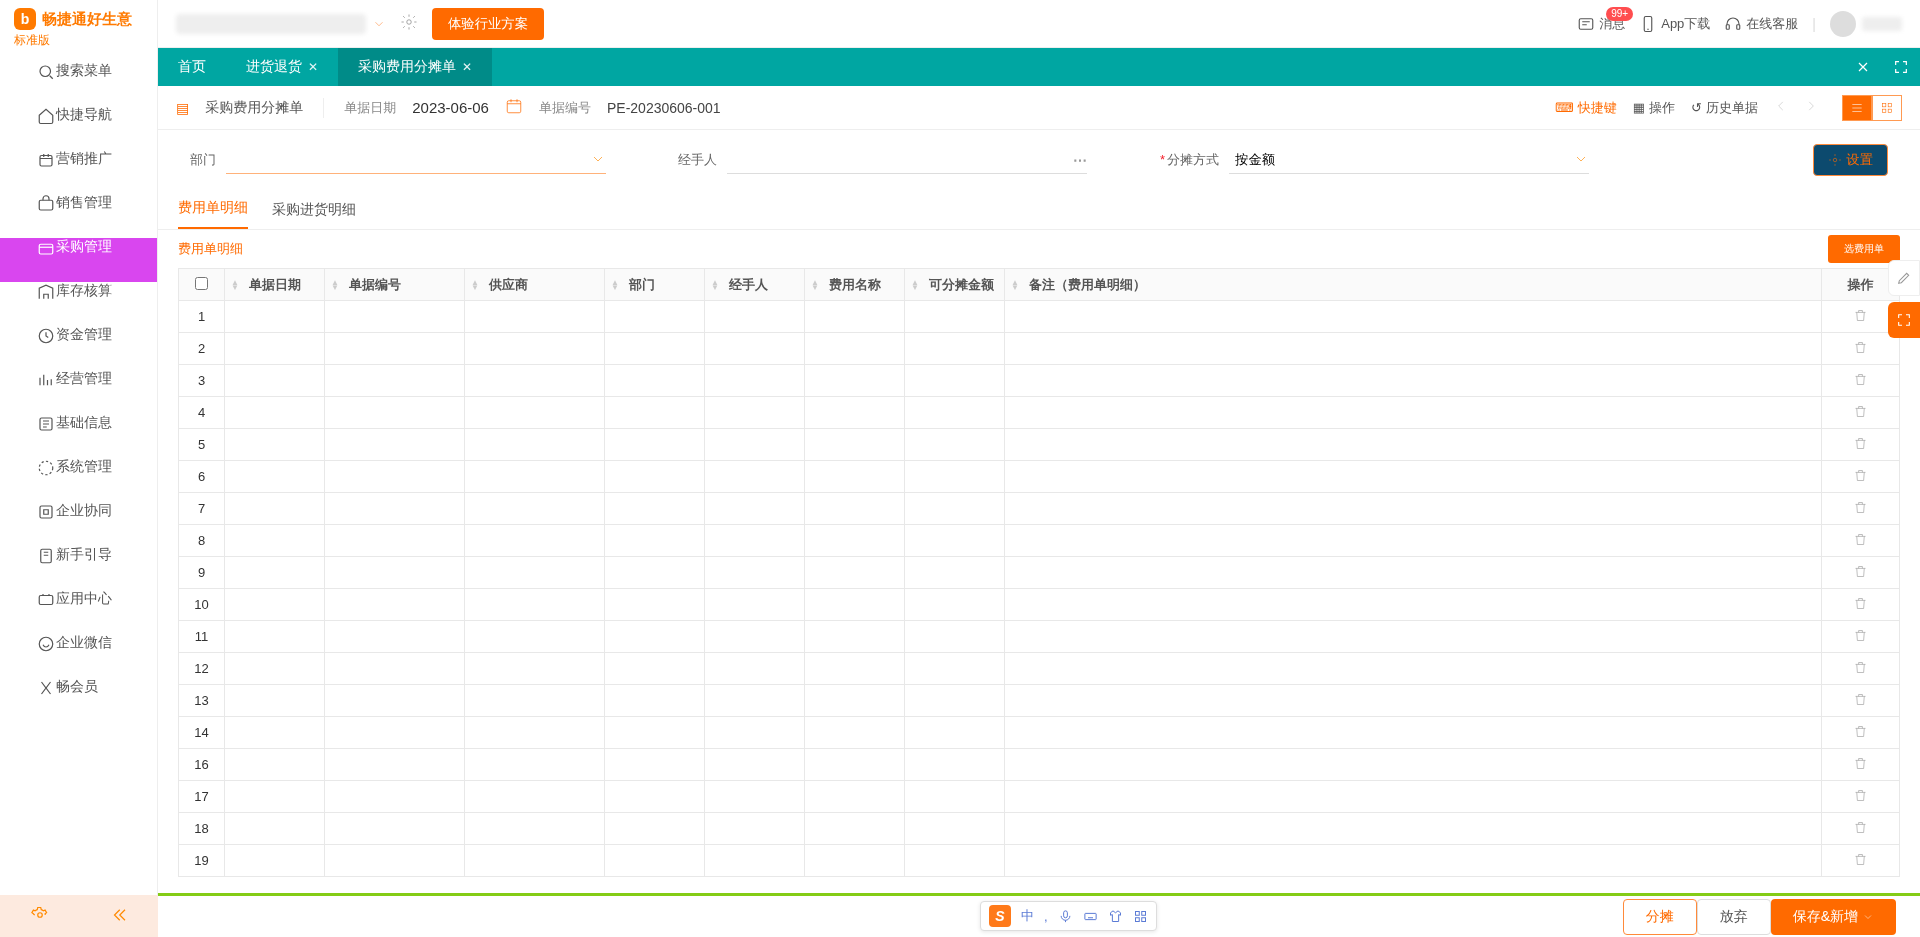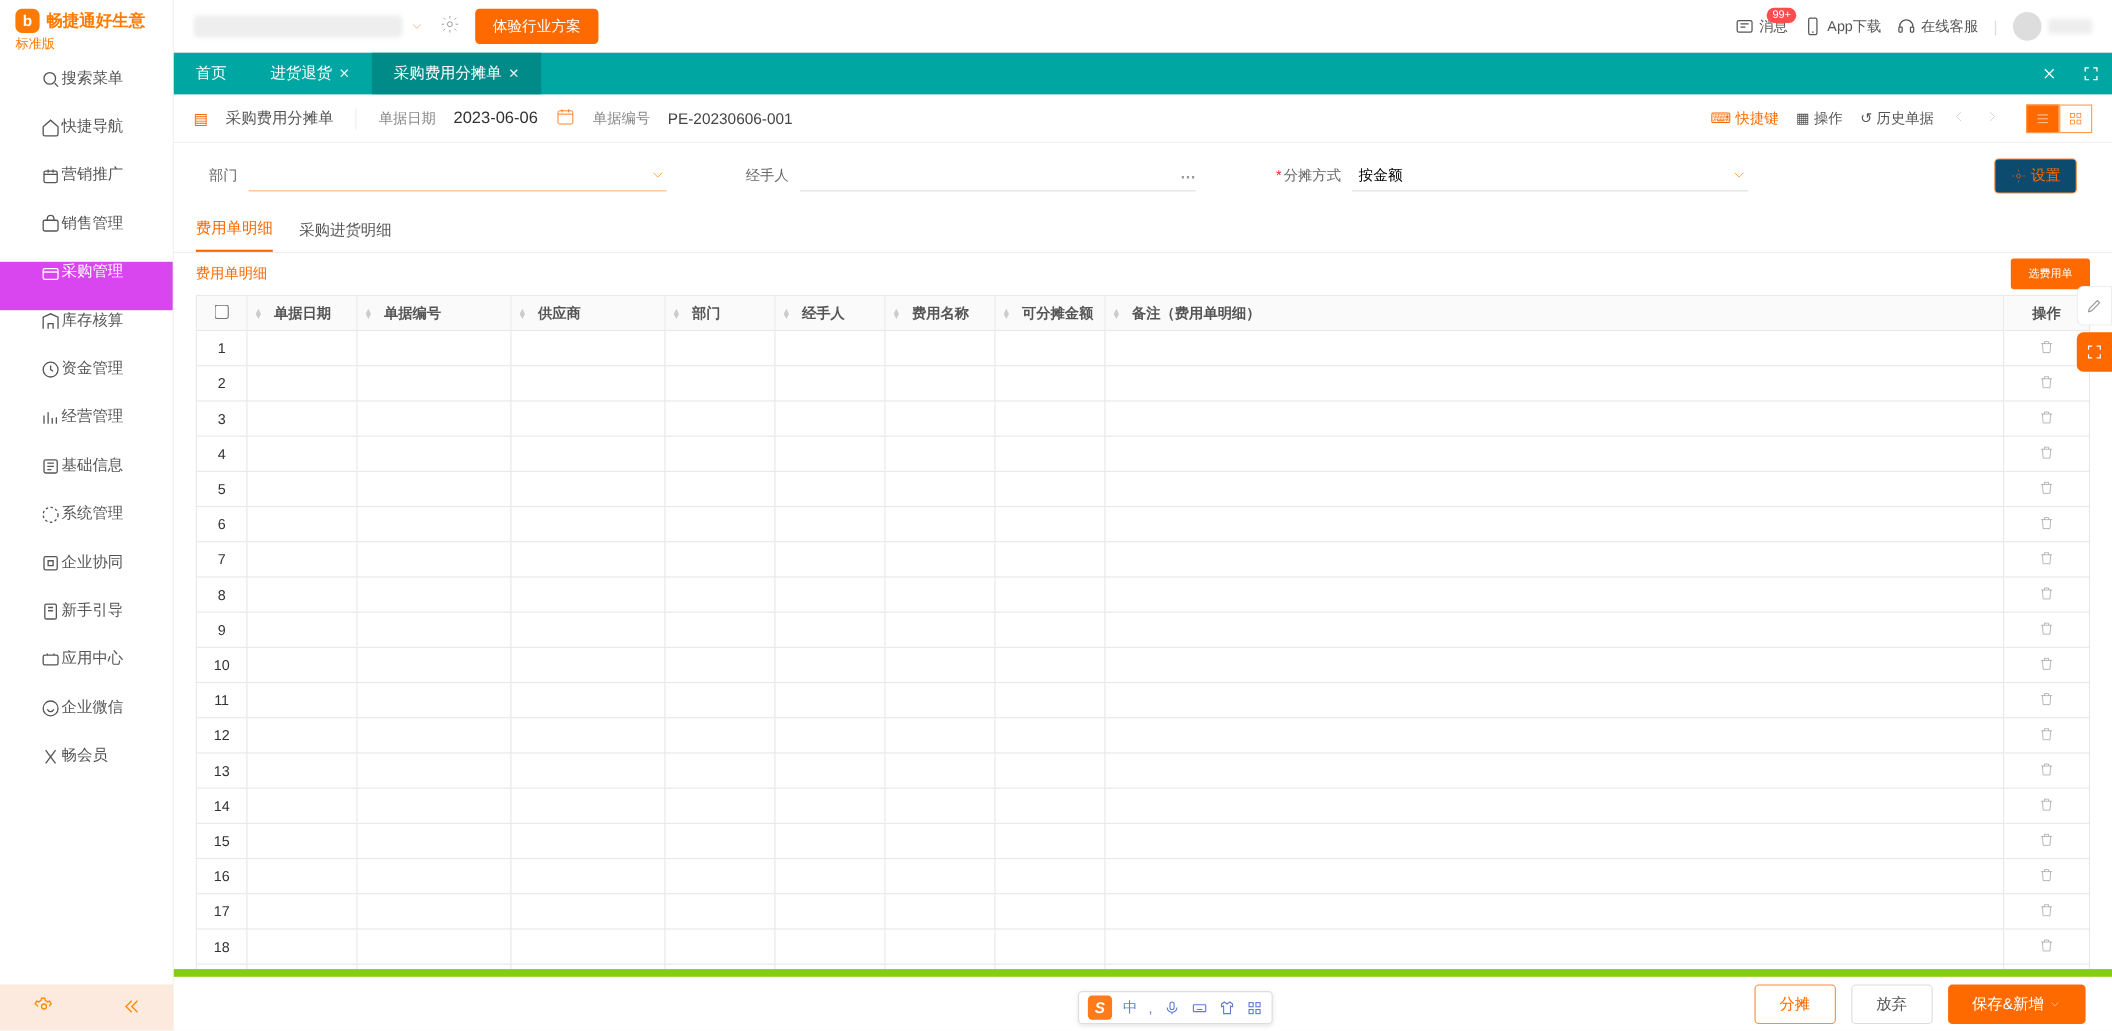--- a/index.html
+++ b/index.html
@@ -91,21 +91,21 @@
 table { width:100%; border-collapse:collapse; table-layout:fixed; }
 th,td { border:1px solid #e8e8e8; height:32px; font-size:13px; padding:0 8px; text-align:left; background:#fff; }
 th { background:#fafafa; color:#555; position:relative; }
 th .sort { position:absolute; left:6px; top:50%; transform:translateY(-50%); display:flex; flex-direction:column; line-height:5px; color:#ccc; font-size:8px; }
 th.idx, td.idx { width:46px; text-align:center; }
 th.op,  td.op  { width:78px; text-align:center; }
 td.op svg { width:15px; height:15px; stroke:#999; fill:none; cursor:pointer; }
 col.c-chk{width:46px}col.c-date{width:100px}col.c-no{width:140px}col.c-sup{width:140px}col.c-dep{width:100px}col.c-hand{width:100px}col.c-name{width:100px}col.c-amt{width:100px}col.c-op{width:78px}
 
 
-.footer { position:absolute; left:158px; bottom:0; right:0; height:56px; background:#fff; border-top:7px solid #84cc16; display:flex; align-items:center; justify-content:flex-end; gap:14px; padding:0 24px; }
+.footer { position:absolute; left:158px; bottom:0; right:0; height:44px; background:#fff; border-top:3px solid #84cc16; display:flex; align-items:center; justify-content:flex-end; padding:0 24px; }
 .btn { height:36px; padding:0 22px; border-radius:4px; cursor:pointer; font-size:14px; display:flex; align-items:center; gap:4px; }
 .btn-outline { border:1px solid #ff8a3a; color:#ff6a00; background:#fff; }
 .btn-plain   { border:1px solid #ddd; color:#555; background:#fff; }
 .btn-primary { border:none; background:#ff6a00; color:#fff; }
 .btn-primary svg{width:12px;height:12px;stroke:#fff;fill:none}
 
 
 .rail { position:absolute; right:0; top:260px; display:flex; flex-direction:column; gap:6px; }
 .rail .r { width:32px; height:36px; border-radius:6px 0 0 6px; display:flex; align-items:center; justify-content:center; cursor:pointer; }
 .rail .r svg { width:16px; height:16px; fill:none; stroke-width:1.6; }
@@ -652,34 +652,20 @@
             <td></td>
             <td></td>
             <td></td>
             <td></td>
             <td></td>
             <td class="op"><svg viewBox="0 0 24 24">
                 <path d="M4 7h16M9 7V4h6v3M6 7l1 13h10l1-13"></path>
               </svg></td>
           </tr>
           <tr>
-            <td class="idx">15</td>
-            <td></td>
-            <td></td>
-            <td></td>
-            <td></td>
-            <td></td>
-            <td></td>
-            <td></td>
-            <td></td>
-            <td class="op"><svg viewBox="0 0 24 24">
-                <path d="M4 7h16M9 7V4h6v3M6 7l1 13h10l1-13"></path>
-              </svg></td>
-          </tr>
-          <tr>
             <td class="idx">16</td>
             <td></td>
             <td></td>
             <td></td>
             <td></td>
             <td></td>
             <td></td>
             <td></td>
             <td></td>
             <td class="op"><svg viewBox="0 0 24 24">

